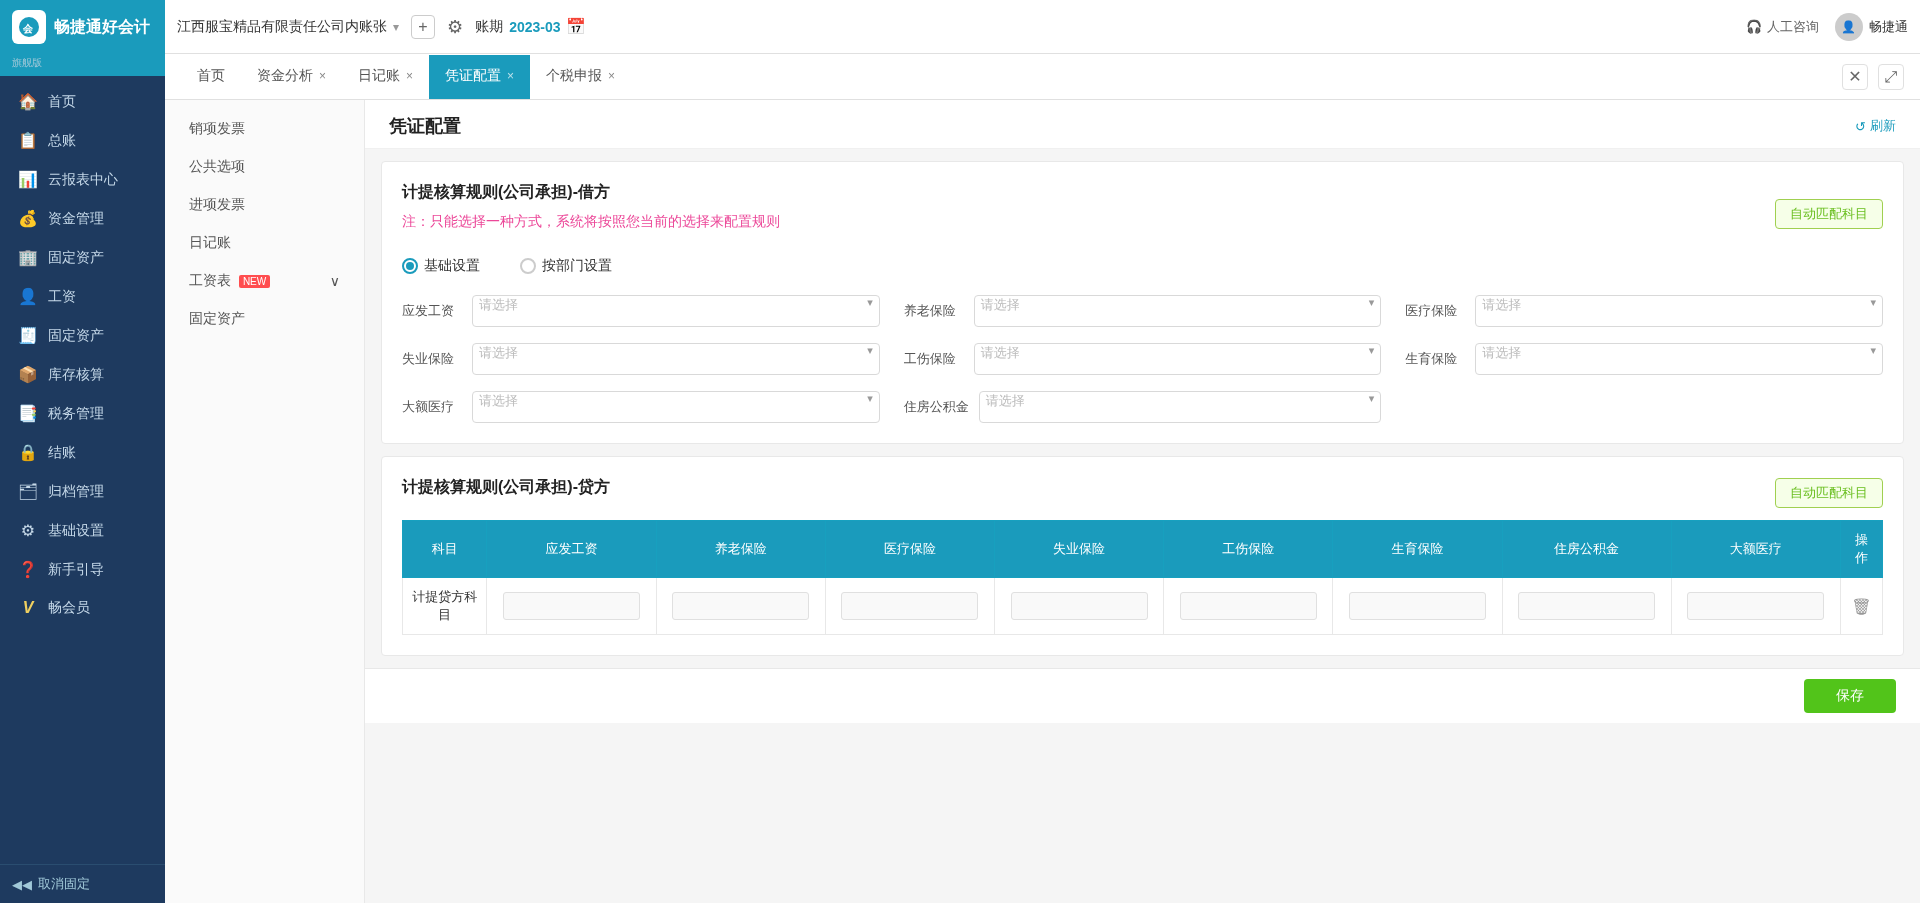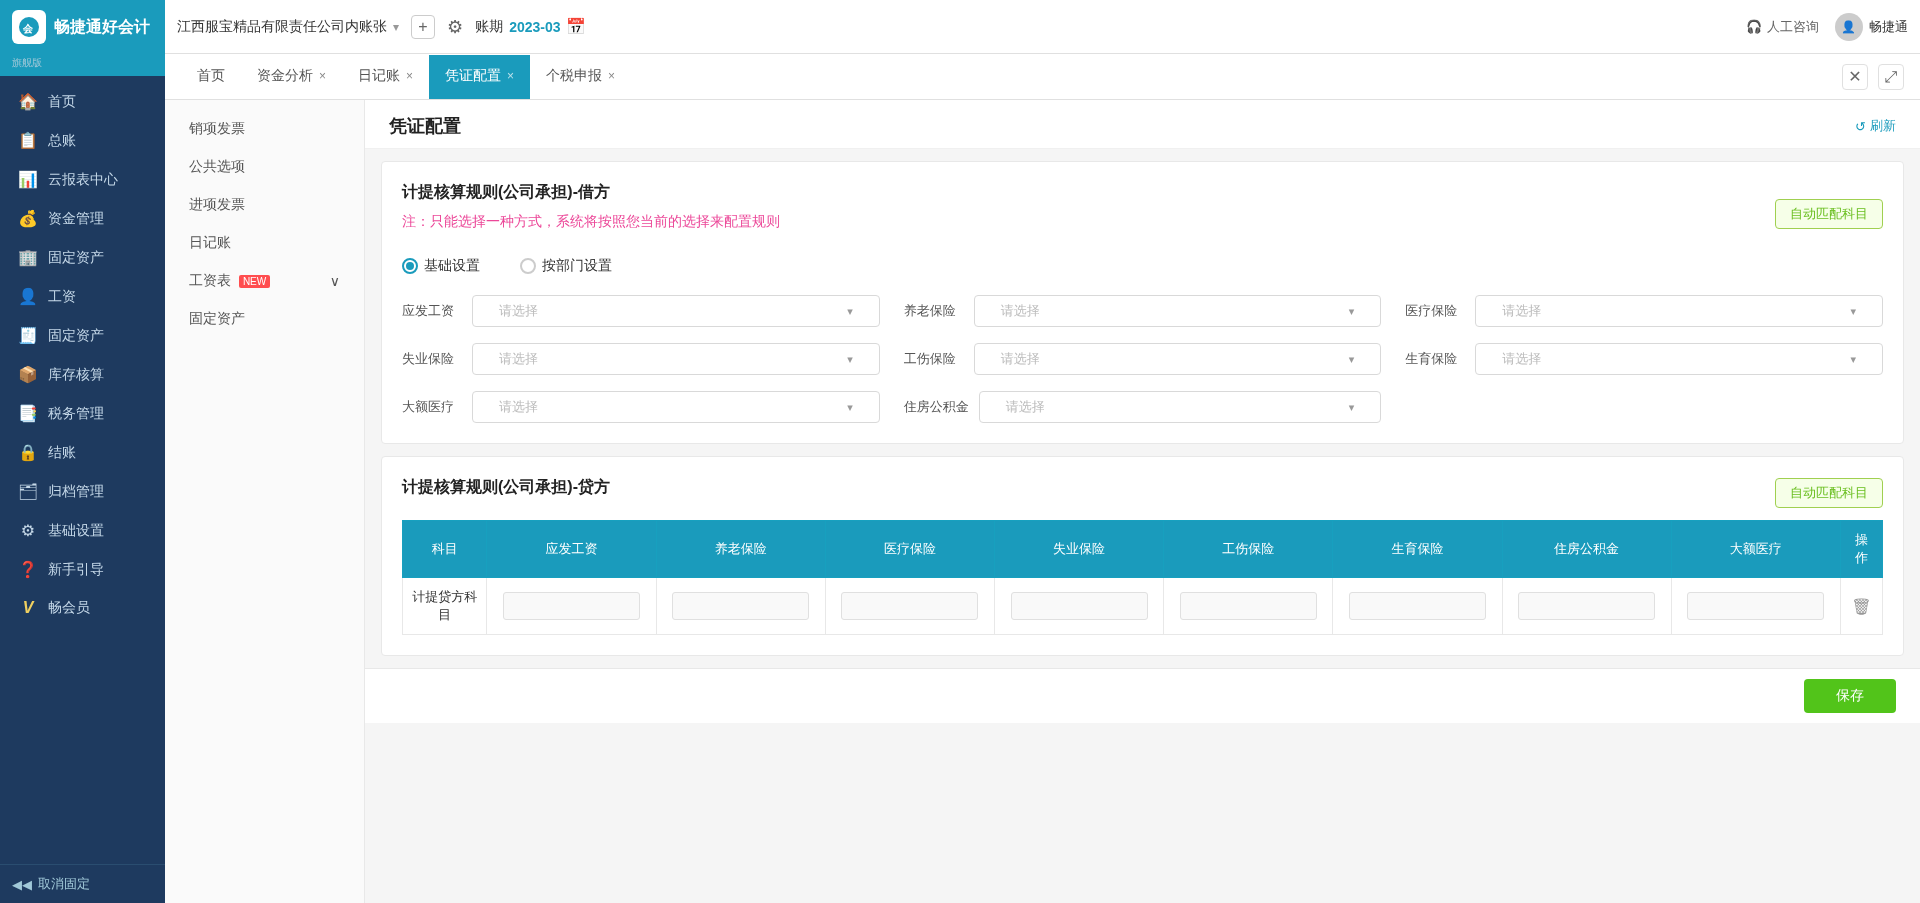--- a/index.html
+++ b/index.html
@@ -333,25 +333,24 @@
       font-size: 13px;
       color: #555;
       white-space: nowrap;
       min-width: 60px;
     }
     .form-select {
       flex: 1;
       height: 32px;
       border: 1px solid #d9d9d9;
       border-radius: 4px;
-      padding: 0 26px;
+      padding: 0 6px;
       font-size: 13px;
       color: #bbb;
       display: flex;
-      align-items: center;
       justify-content: space-between;
       cursor: pointer;
       background: white;
     }
     .form-select .select-arrow { color: #999; font-size: 11px; }
 
     
     .credit-table {
       width: 100%;
       border-collapse: collapse;

